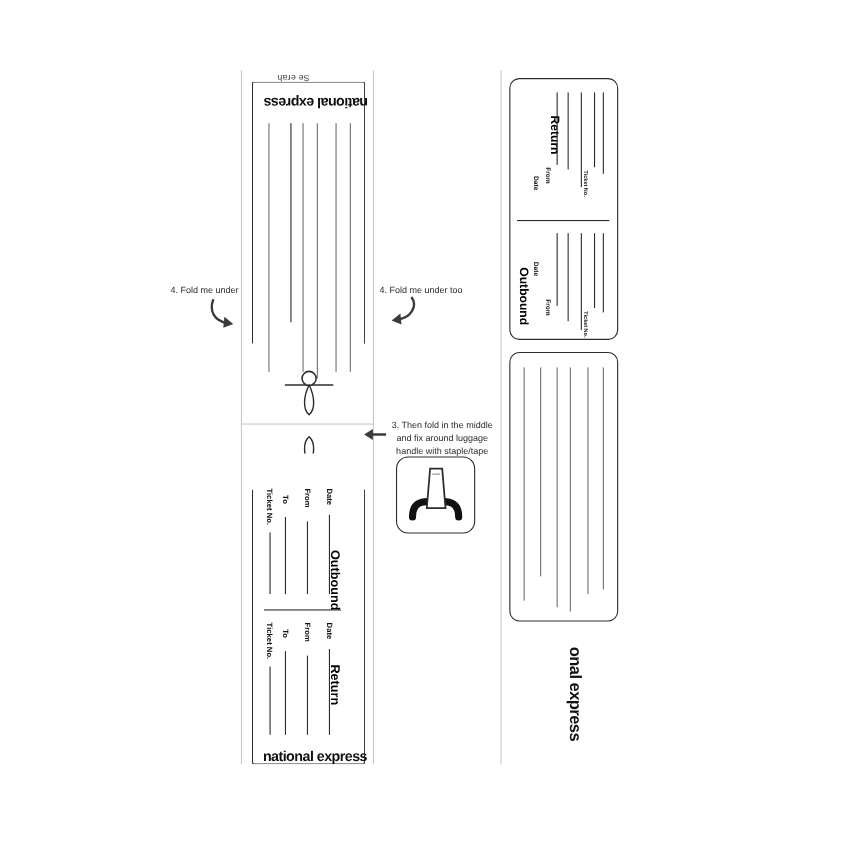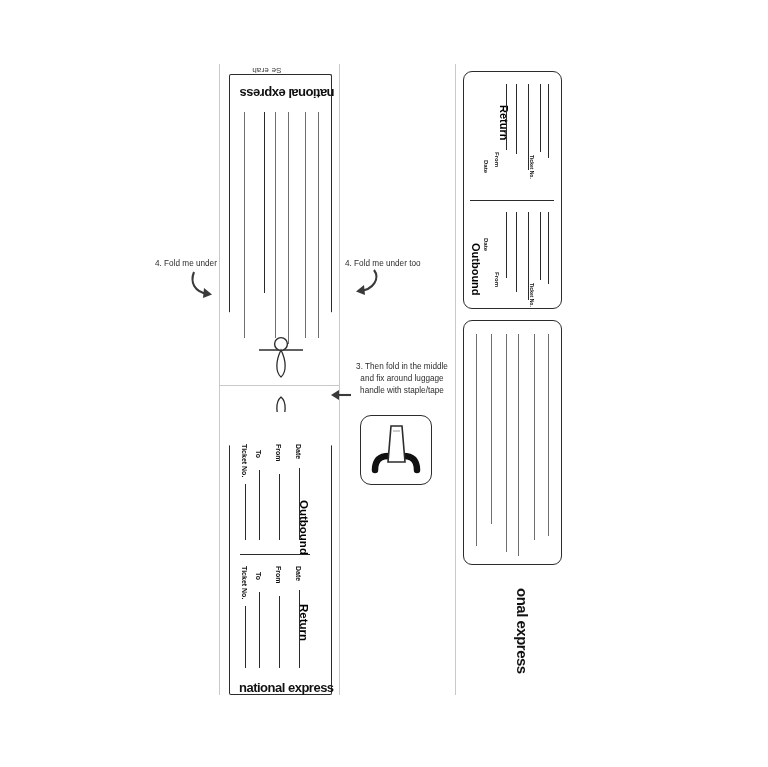--- a/index.html
+++ b/index.html
@@ -272,21 +272,21 @@
   <div class="field-rule" style="left:279px; top:596px; height:72px;"></div>
 
   <div class="field-label" style="left:262px; top:572px; transform: rotate(90deg);">To</div>
   <div class="field-rule" style="left:259px; top:592px; height:76px;"></div>
 
   <div class="field-label" style="left:248px; top:566px; transform: rotate(90deg);">Ticket No.</div>
   <div class="field-rule" style="left:245px; top:606px; height:62px;"></div>
 
   <div class="logo" style="left:239px; top:680px; font-size:13px;">national express</div>
 
-  <div class="instruction multiline" style="left:350px; top:361px;">3. Then fold in the middle and fix around luggage handle with staple/tape</div>
+  <div class="instruction multiline" style="left:350px; top:381px;">3. Then fold in the middle and fix around luggage handle with staple/tape</div>
   <svg class="arrow-svg" style="left:330px; top:388px;" width="22" height="14" viewBox="0 0 22 14">
     <line x1="21" y1="7" x2="6" y2="7" stroke="#3a3a3a" stroke-width="2.1"></line>
     <path d="M9 2 L1 7 L9 12 Z" fill="#3a3a3a"></path>
   </svg>
 
   <div id="handle-icon-box">
     <svg width="70" height="68" viewBox="0 0 70 68">
       <path d="M14 54 C14 40, 24 40, 28 40 L42 40 C46 40, 56 40, 56 54" fill="none" stroke="#111111" stroke-width="6.5" stroke-linecap="round"></path>
       <path d="M30 10 L41 10 L44 46 L27 46 Z" fill="#ffffff" stroke="#2c2c2c" stroke-width="1.6"></path>
       <line x1="32" y1="15" x2="39" y2="15" stroke="#9a9a9a" stroke-width="1"></line>

